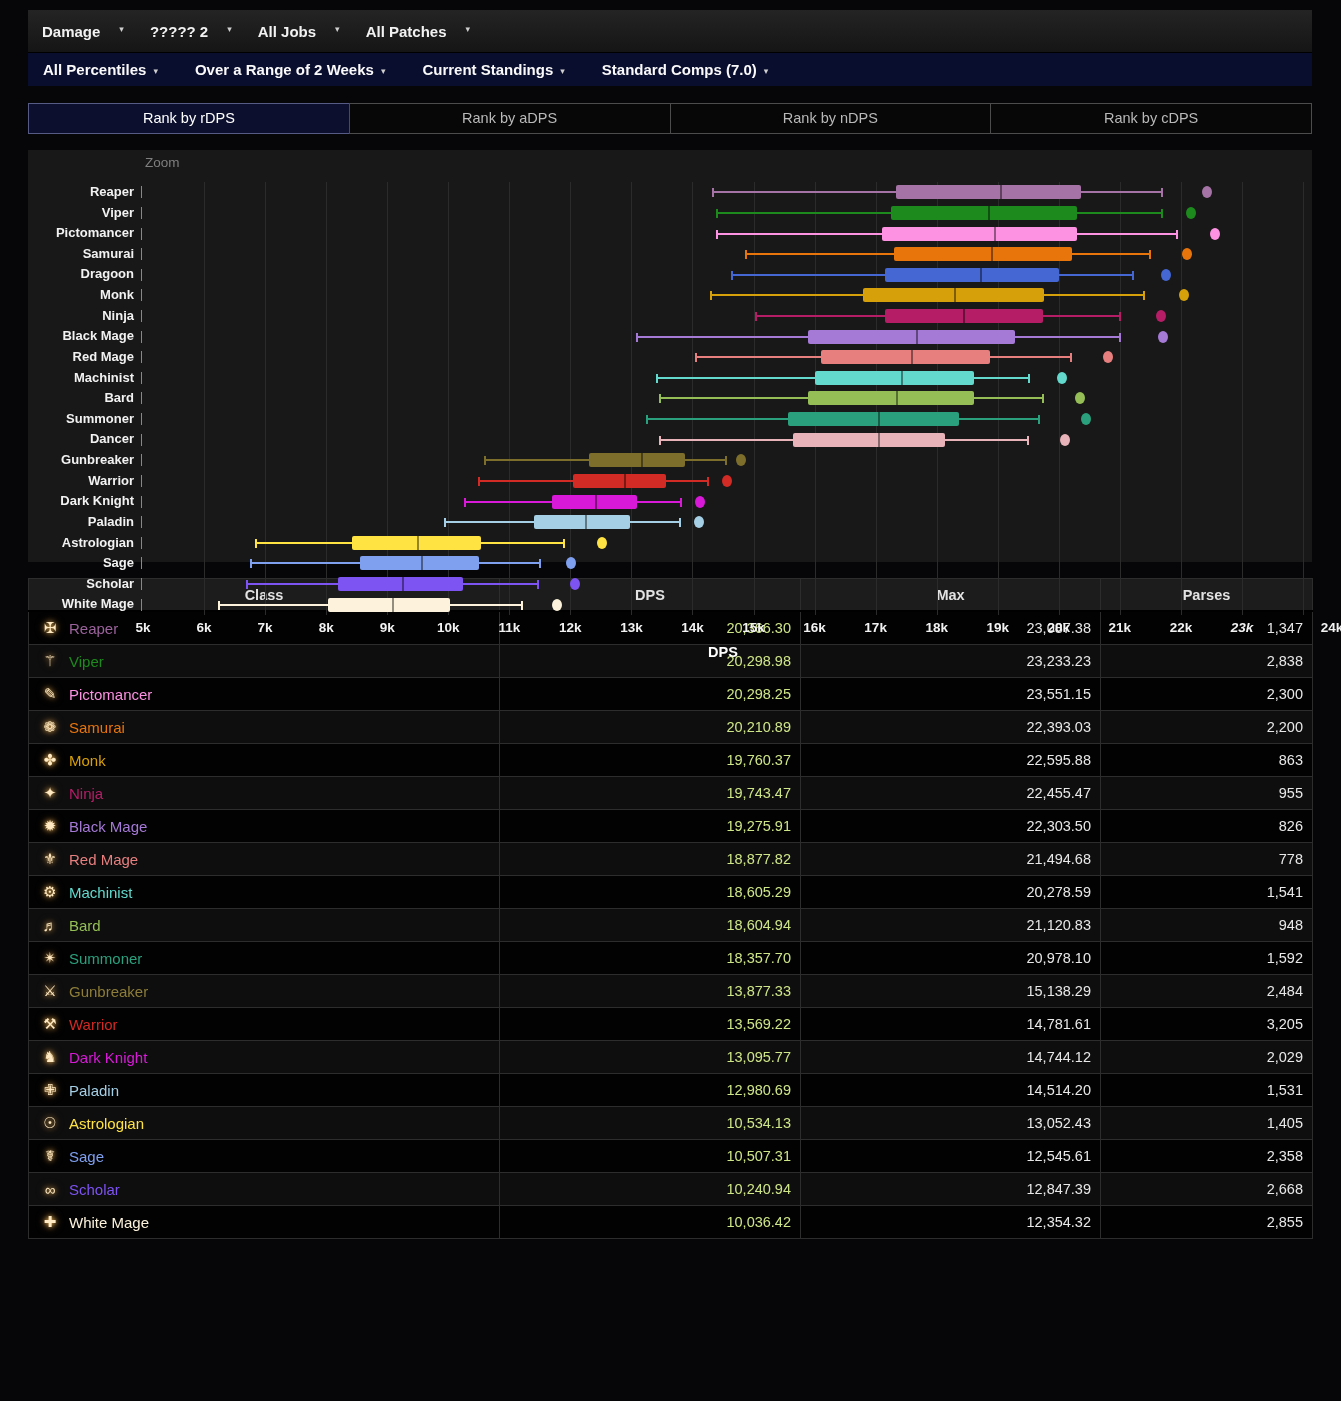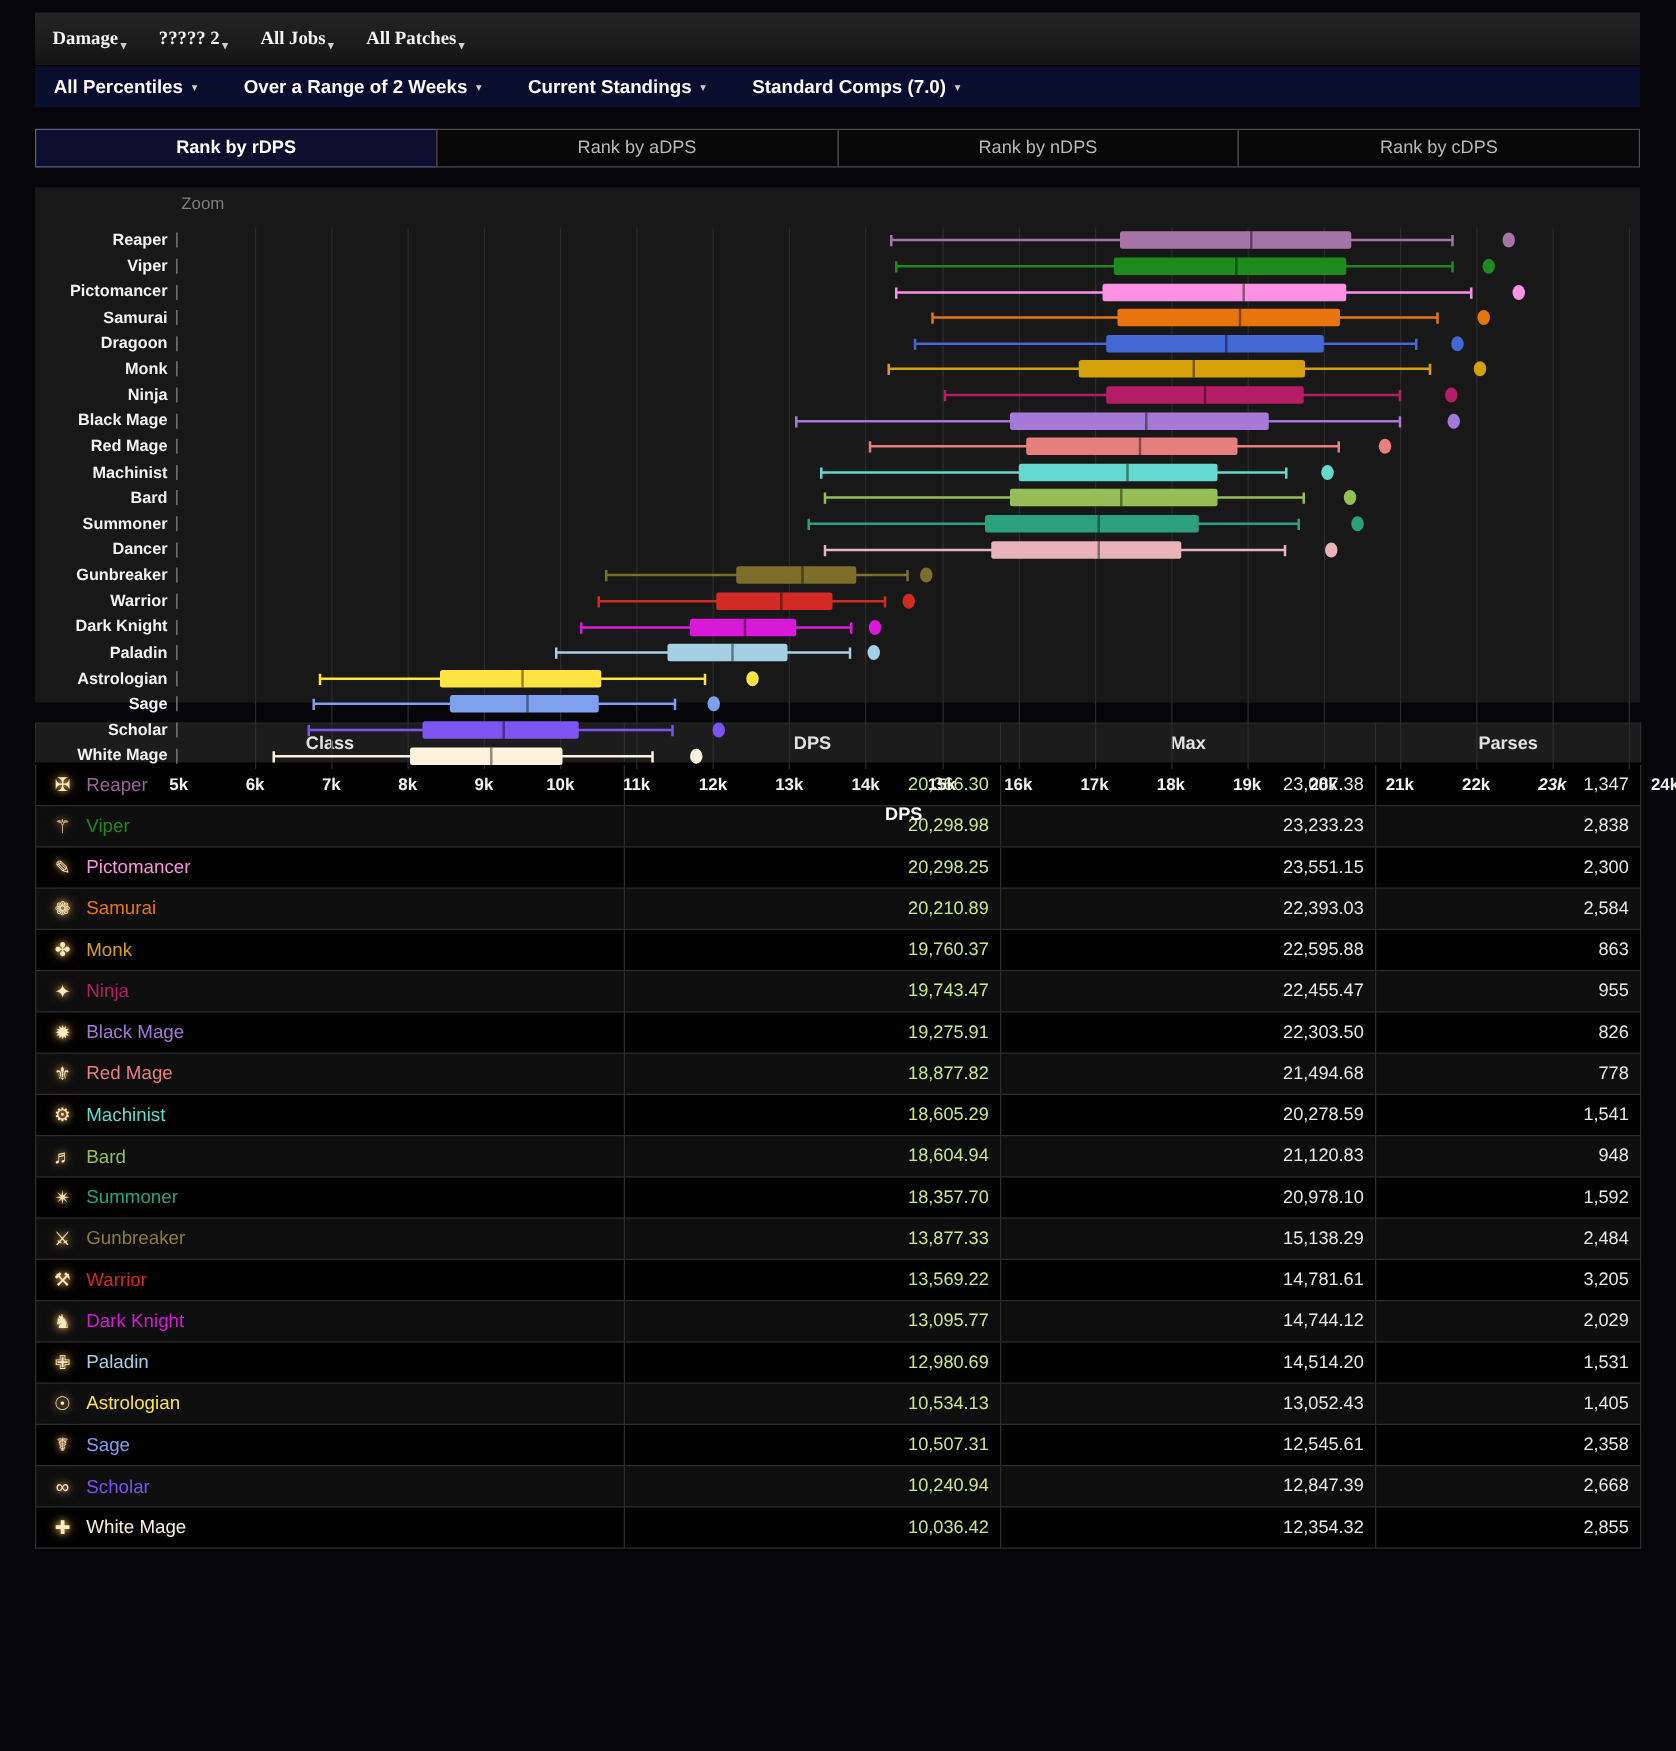--- a/index.html
+++ b/index.html
@@ -8,35 +8,35 @@
     padding:10px 29px 0 28px;background:#060608;overflow:hidden;
     font-family:"Liberation Sans","DejaVu Sans",sans-serif;
     -webkit-font-smoothing:antialiased;
   }
   
   .nav1{
     height:42px;display:flex;align-items:center;gap:26px;padding:0 14px;
     background:linear-gradient(180deg,#242424,#151515);
     border-bottom:1px solid #000;
   }
-  .nav1 .nav-item{color:#f2f2f2;font-size:15px;font-weight:bold;cursor:pointer;display:flex;align-items:flex-end;gap:2px;font-family:Liberation Serif, serif;}
+  .nav1 .nav-item{color:#f2f2f2;font-size:15px;font-weight:bold;cursor:pointer;display:flex;align-items:flex-start;gap:19px;}
   .nav2{
     height:33px;display:flex;align-items:center;gap:37px;padding:0 15px;
     background:#090d2e;
   }
   .nav2 .nav-item{color:#fafafa;font-size:15px;font-weight:bold;cursor:pointer;display:flex;align-items:center;gap:7px;}
   .caret{font-size:9px;color:#cfcfcf;position:relative;top:1px;}
   
   .tabs{display:flex;margin-top:17px;}
   .tab{
     flex:1;height:29px;line-height:29px;text-align:center;font-size:14.5px;
     color:#b9b9b9;background:#070708;border:1px solid #4c4c4c;cursor:pointer;
   }
   .tab + .tab{margin-left:-1px;}
-  .tab.active{background:#0c102e;color:#ffffff;border-color:#565b86;font-weight:bold;}
+  .tab.active{background:#0c102e;color:#ffffff;border-color:#565b86;font-weight:normal;}
   
   .chart-panel{
     position:relative;margin-top:16px;height:412px;background:#181818;
   }
   .zoom-label{position:absolute;left:117px;top:5px;color:#7f7f7f;font-size:13.5px;}
   .plot-area{position:absolute;left:115px;top:32px;width:1160px;height:433px;}
   .gridline{position:absolute;top:0;bottom:0;width:1px;background:#2b2b2b;}
   .ylabels{position:absolute;left:0;top:32px;width:106px;height:433px;}
   .y-label{position:absolute;left:0;width:106px;text-align:right;color:#f2f2f2;font-size:13px;font-weight:bold;}
   .box-row{position:absolute;left:0;width:100%;}
@@ -409,21 +409,21 @@
         <tr>
           <td class="class-cell"><span class="job-icon">✎</span><span class="job-name" style="color: rgb(252, 146, 225);">Pictomancer</span></td>
           <td class="num dps">20,298.25</td>
           <td class="num">23,551.15</td>
           <td class="num">2,300</td>
         </tr>
         <tr>
           <td class="class-cell"><span class="job-icon">❁</span><span class="job-name" style="color: rgb(232, 117, 12);">Samurai</span></td>
           <td class="num dps">20,210.89</td>
           <td class="num">22,393.03</td>
-          <td class="num">2,584</td>
+          <td class="num">2,200</td>
         </tr>
         <tr>
           <td class="class-cell"><span class="job-icon">✤</span><span class="job-name" style="color: rgb(214, 160, 10);">Monk</span></td>
           <td class="num dps">19,760.37</td>
           <td class="num">22,595.88</td>
           <td class="num">863</td>
         </tr>
         <tr>
           <td class="class-cell"><span class="job-icon">✦</span><span class="job-name" style="color: rgb(181, 30, 103);">Ninja</span></td>
           <td class="num dps">19,743.47</td>

